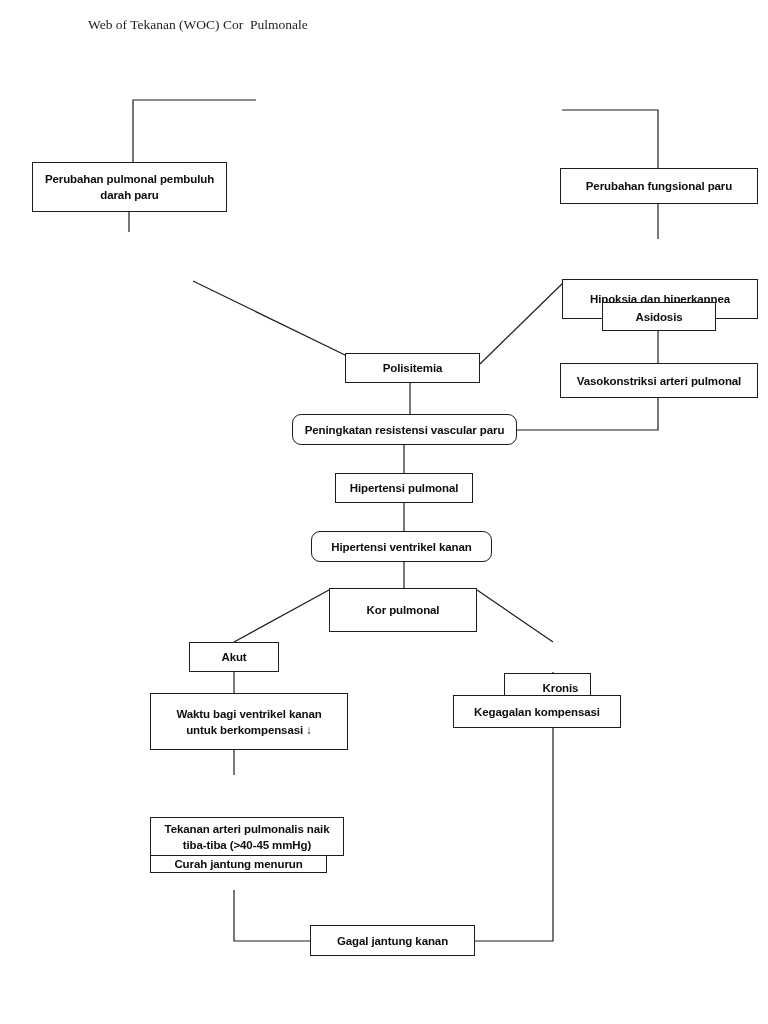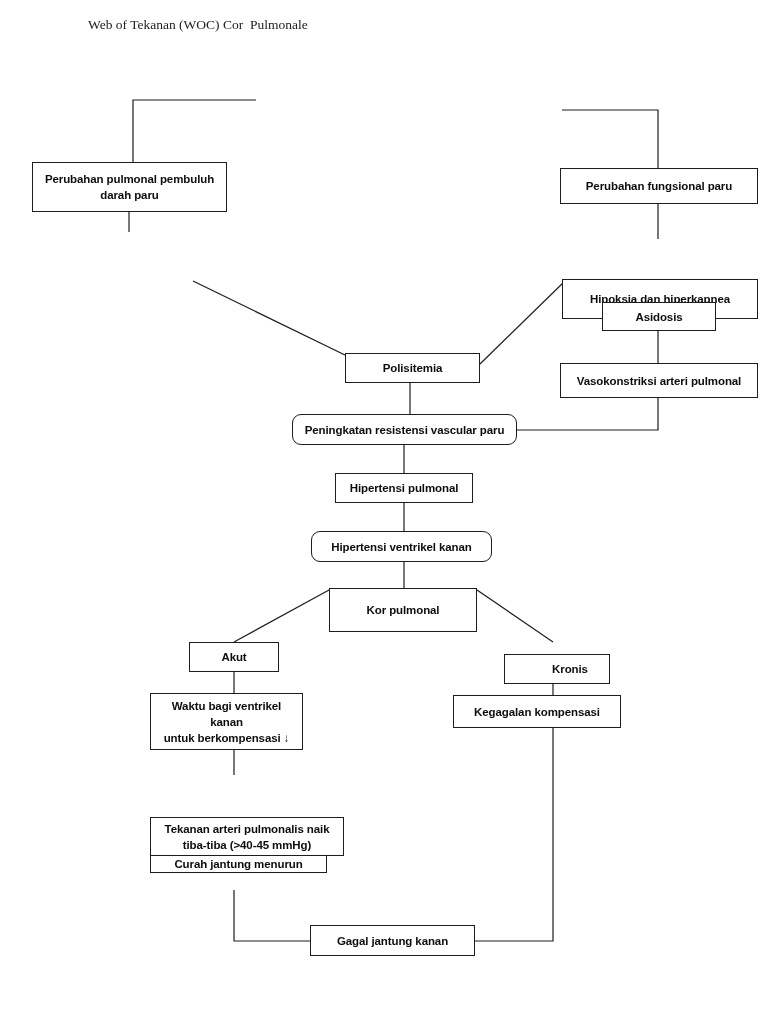--- a/index.html
+++ b/index.html
@@ -124,25 +124,25 @@
   </div>
 
   <div class="node bold" style="left:329px;top:588px;width:148px;height:44px;">
     <span class="txt">Kor pulmonal</span>
   </div>
 
   <div class="node" style="left:189px;top:642px;width:90px;height:30px;">
     <span class="txt">Akut</span>
   </div>
 
-  <div class="node" style="left:504px;top:654px;width:106px;height:30px;padding-left:32px;">
+  <div class="node" style="left:504px;top:673px;width:87px;height:30px;padding-left:32px;">
     <span class="txt">Kronis</span>
   </div>
 
-  <div class="node" style="left:150px;top:693px;width:153px;height:57px;">
+  <div class="node" style="left:150px;top:693px;width:198px;height:57px;">
     <span class="txt">Waktu bagi ventrikel kanan
 untuk berkompensasi ↓</span>
   </div>
 
   <div class="node" style="left:150px;top:817px;width:194px;height:39px;">
     <span class="txt">Tekanan arteri pulmonalis naik
 tiba-tiba (&gt;40-45 mmHg)</span>
   </div>
 
   <div class="node" style="left:150px;top:855px;width:177px;height:18px;">

